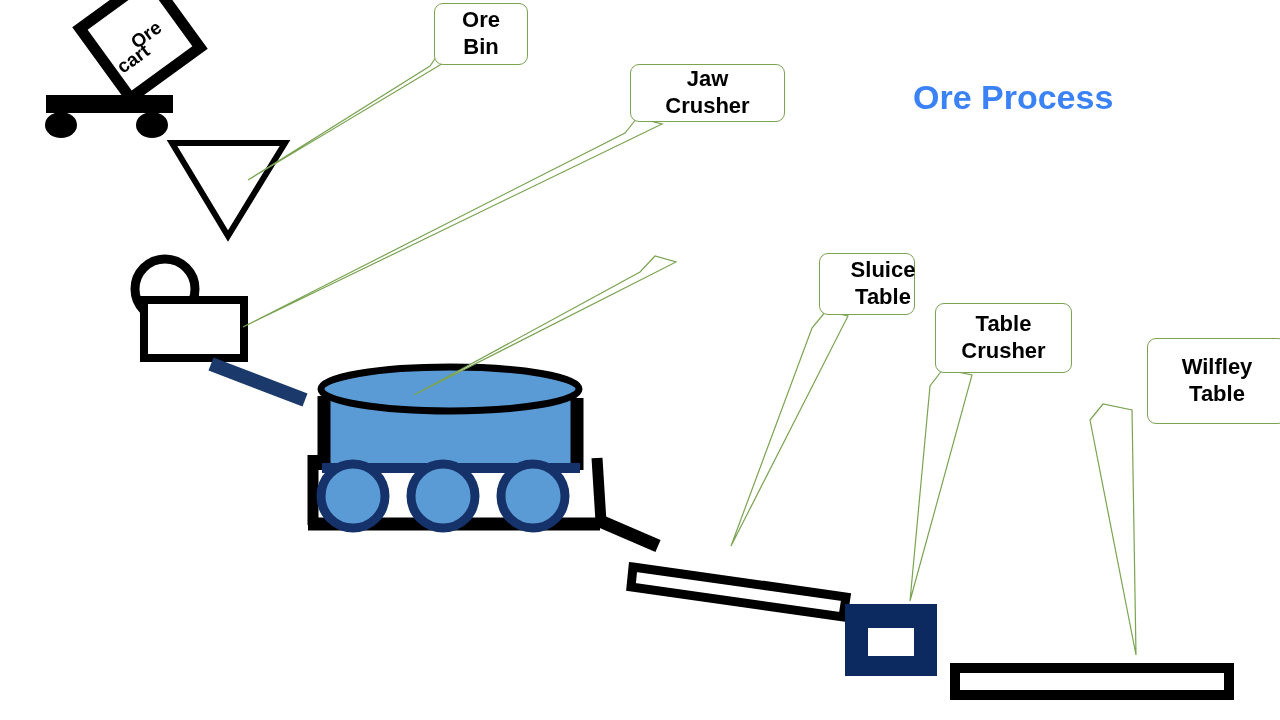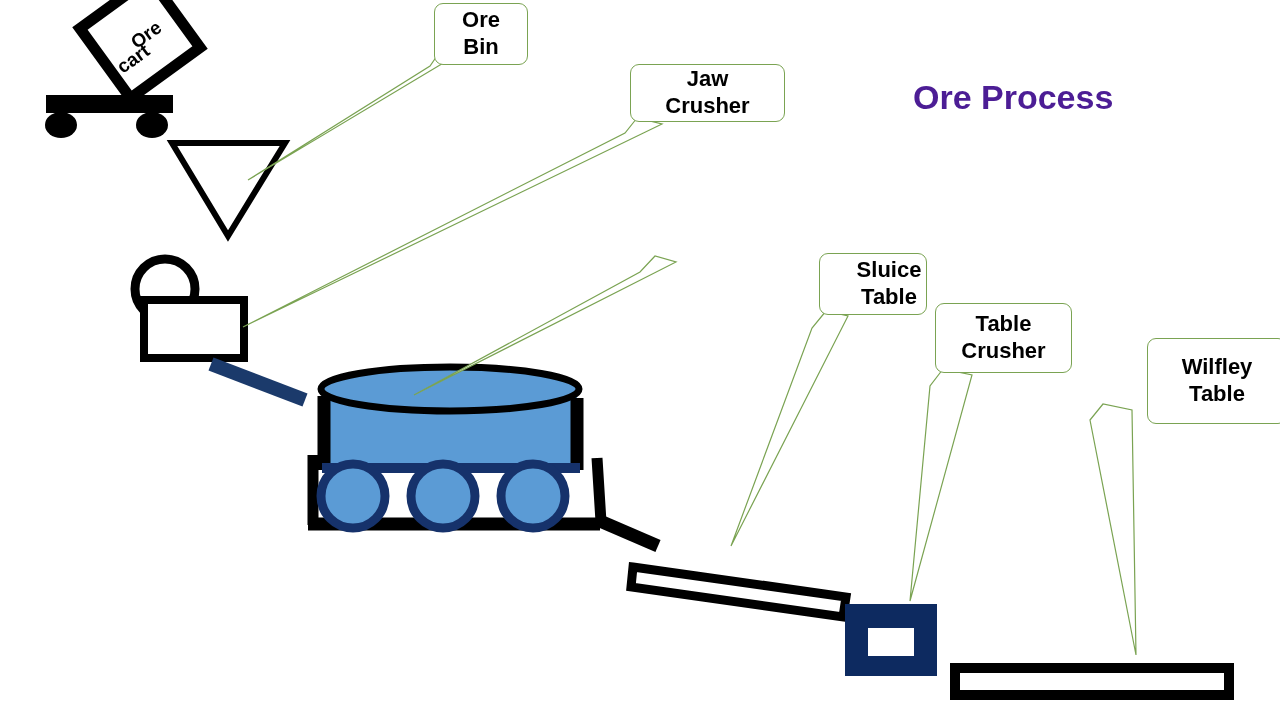--- a/index.html
+++ b/index.html
@@ -39,21 +39,21 @@
     text-align: center;
     display: flex;
     flex-direction: column;
     align-items: center;
     justify-content: center;
     z-index: 5;
   }
   .callout .line { display: block; white-space: nowrap; }
   #page-title {
     position: absolute;
-    color: #4c1d95;
+    color: #3b82f6;
     font-family: "Liberation Sans", sans-serif;
     font-weight: bold;
     font-size: 34px;
     white-space: nowrap;
     z-index: 5;
   }
   .cart-text {
     position: absolute;
     font-family: "Liberation Sans", sans-serif;
     font-weight: bold;
@@ -135,21 +135,21 @@
     <span class="line">Ore</span>
     <span class="line">Bin</span>
   </div>
 
   <div class="callout" id="co-1" style="left: 630px; top: 64px; width: 155px; height: 58px;">
     <span class="line">Jaw</span>
     <span class="line">Crusher</span>
   </div>
 
 
-  <div class="callout" id="co-3" style="left: 819px; top: 253px; width: 108px; height: 62px; padding-left: 32px;">
+  <div class="callout" id="co-3" style="left: 819px; top: 253px; width: 96px; height: 62px; padding-left: 32px;">
     <span class="line">Sluice</span>
     <span class="line">Table</span>
   </div>
 
   <div class="callout" id="co-4" style="left: 935px; top: 303px; width: 137px; height: 70px;">
     <span class="line">Table</span>
     <span class="line">Crusher</span>
   </div>
 
   <div class="callout" id="co-5" style="left: 1147px; top: 338px; width: 140px; height: 86px; text-align: center;">

